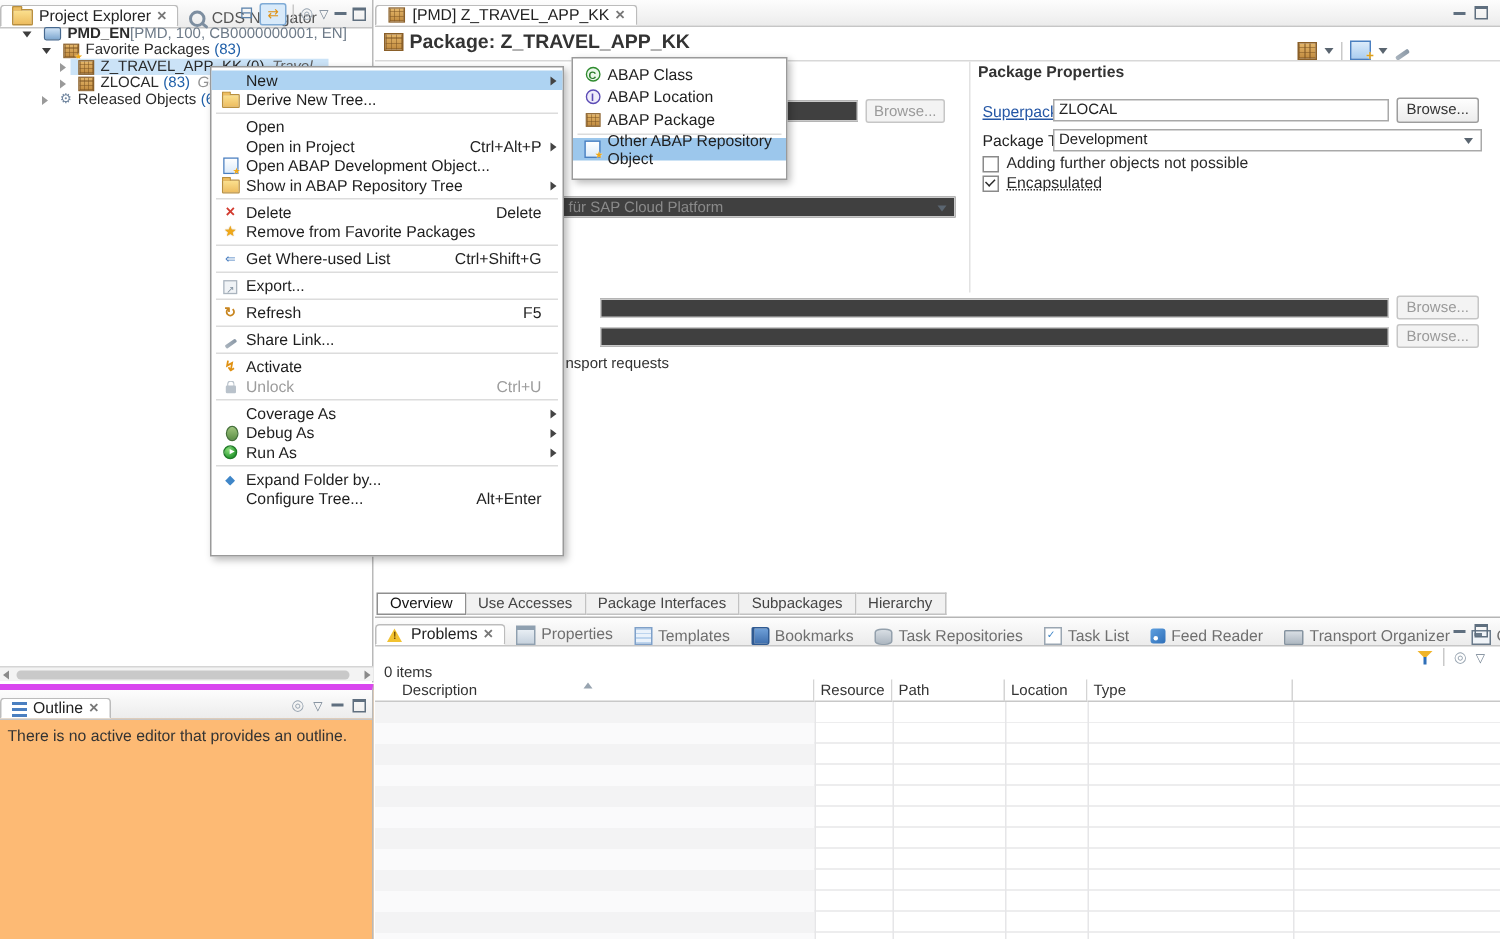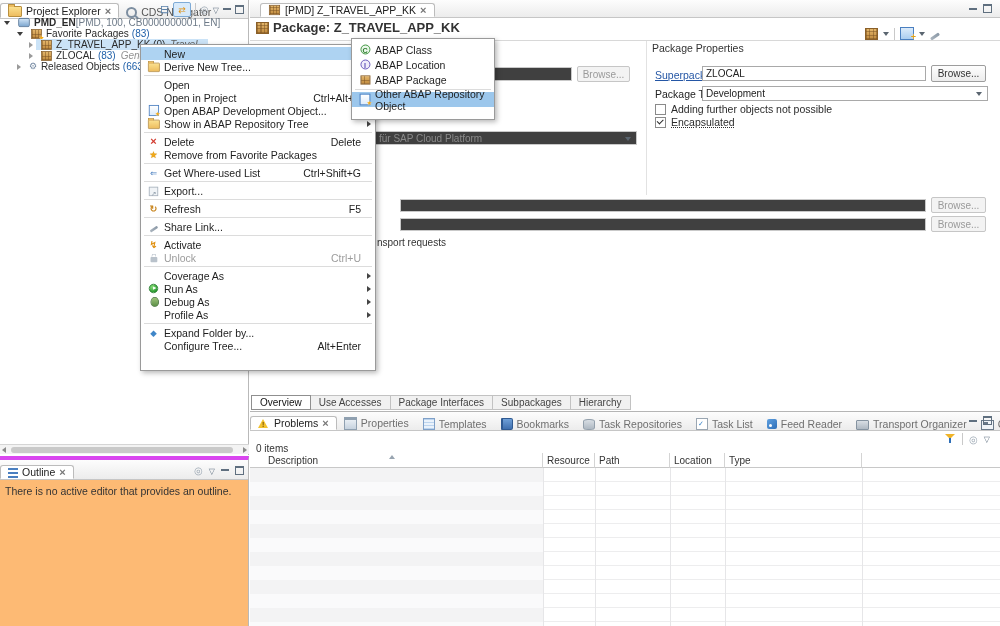--- a/index.html
+++ b/index.html
@@ -94,40 +94,40 @@
   .i-wizard{width:12px;height:11px;border:1px solid #4a7fc0;background:linear-gradient(#dcebfa,#aacdf0)}
   .i-wizard::after{content:"+";color:#e0a018;font-weight:bold;font-size:9px;position:absolute;right:-3px;bottom:-3px;text-shadow:0 0 1px #fff}
   .chev-d{width:0;height:0;border-left:3.5px solid transparent;border-right:3.5px solid transparent;border-top:4.5px solid #3d3d3d;display:inline-block}
   .chev-r{width:0;height:0;border-top:3.5px solid transparent;border-bottom:3.5px solid transparent;border-left:4.5px solid #9a9a9a;display:inline-block}
   .caret-d{width:0;height:0;border-left:3.5px solid transparent;border-right:3.5px solid transparent;border-top:4px solid #5a6570;display:inline-block}
   
   #lpanel{position:absolute;left:0;top:0;width:249px;height:455px;background:#fff;border-right:1px solid #b9b9b9;box-sizing:border-box}
   #outline{position:absolute;left:0;top:456px;width:249px;height:212px;background:#fdba74;border-top:4px solid #d946ef;border-right:1px solid #b9b9b9;box-sizing:border-box}
   #editor{position:absolute;left:250px;top:0;width:750px;height:411px;background:#fff}
   #problems{position:absolute;left:250px;top:411px;width:750px;height:215px;background:#fff;border-top:1px solid #b5b5b5;box-sizing:border-box}
-  .trow{position:absolute;left:0;width:249px;height:11px;display:flex;align-items:center;font-size:10px;white-space:nowrap;overflow:hidden}
+  .trow{position:absolute;left:11px;width:249px;height:11px;display:flex;align-items:center;font-size:10px;white-space:nowrap;overflow:hidden}
   .trow .ti{margin:0 3px 0 4px;transform:scale(.82)}
   .selbg{display:flex;align-items:center;background:#cbe3f7;height:11px;padding-right:4px}
   .count{color:#1f5fa8;margin-left:3px}
   .meta{color:#6d7a88;margin-left:0}
   .desc{font-style:italic;color:#5f5f5f;margin-left:5px}
   .desc2{font-style:italic;color:#949494;margin-left:5px}
   
   #menu{position:absolute;left:140px;top:44px;width:236px;height:327px;background:#fff;border:1px solid #9a9a9a;
         box-shadow:2px 2px 5px rgba(0,0,0,.28);padding:2px 0;z-index:50;box-sizing:border-box}
   .mi{height:13px;display:flex;align-items:center;padding:0 4px 0 2px;font-size:10.5px;color:#1e1e1e;position:relative}
   .mi .icol{width:21px;display:flex;justify-content:center;flex:none;transform:scale(.85)}
   .mi .lbl{flex:1;white-space:nowrap}
   .mi .sc{margin-right:10px;color:#222;white-space:nowrap}
   .mi .arr{position:absolute;right:4px;width:0;height:0;border-top:3.5px solid transparent;border-bottom:3.5px solid transparent;border-left:4px solid #444}
   .mi.hl{background:#aed3f2}
   .mi.dis{color:#9c9c9c}
   .mi.dis .sc{color:#9c9c9c}
   .msep{height:1px;background:#dcdcdc;margin:2px 3px}
-  #submenu{position:absolute;left:351px;top:38px;width:144px;height:82px;background:#fff;border:1px solid #9a9a9a;
+  #submenu{position:absolute;left:381px;top:38px;width:144px;height:82px;background:#fff;border:1px solid #9a9a9a;
         box-shadow:2px 2px 5px rgba(0,0,0,.28);padding:3px 0;z-index:60;box-sizing:border-box}
   .smi{height:15px;display:flex;align-items:center;font-size:10.5px;color:#1e1e1e;padding:0 6px 0 3px}
   .smi .icol{width:20px;display:flex;justify-content:center;flex:none;transform:scale(.9)}
   .smi.hl{background:#9cc7ec}
   
   .thcell{position:absolute;top:0;height:15px;box-sizing:border-box;border-right:1px solid #d4d4d4;border-bottom:1px solid #c8c8c8;
           display:flex;align-items:center;font-size:10px;color:#333;background:#fff;padding-left:4px}
   .btab{display:flex;align-items:center;gap:4px;padding:0 7px;font-size:10.5px;color:#6f6f6f;white-space:nowrap}
   .btab.active{background:#fff;border:1px solid #bcbcbc;border-bottom-color:#fff;border-radius:3px 3px 0 0;color:#222}
   .ptab{display:flex;align-items:center;padding:0 8px;font-size:10px;color:#444;background:#f1f1f1;border:1px solid #c2c2c2;border-left:none;white-space:nowrap}
@@ -212,21 +212,21 @@
       <span class="vmenu"></span>
       <span class="i-min"></span>
       <span class="i-max"></span>
     </div>
   </div>
   <div class="abs" style="left:5px;top:25px;color:#333">There is no active editor that provides an outline.</div>
 </div>
 
 <div id="editor">
   <div class="tabbar" style="height:17px">
-    <div class="vtab active" style="margin-left:10px">
+    <div class="vtab active" style="margin-left:0">
       <span class="ic i-pkg" style="transform:scale(.85)"></span>
       <span>[PMD] Z_TRAVEL_APP_KK</span>
       <span class="tclose"></span>
     </div>
     <div style="position:absolute;right:8px;top:4px;display:flex;align-items:center;gap:6px">
       <span class="i-min"></span>
       <span class="i-max"></span>
     </div>
   </div>
 
@@ -253,21 +253,21 @@
   <div class="input dis combo" style="left:80px;top:131px;width:307px;height:14px;padding-left:48px">
     <span>für SAP Cloud Platform</span>
   </div>
   <div class="input dis" style="left:150px;top:199px;width:526px;height:13px"></div>
   <div class="btn dis" style="left:681px;top:197px;width:55px;height:16px">Browse...</div>
   <div class="input dis" style="left:150px;top:218px;width:526px;height:13px"></div>
   <div class="btn dis" style="left:681px;top:216px;width:55px;height:16px">Browse...</div>
   <div class="abs" style="left:127px;top:237px;font-size:10px;color:#333">nsport requests</div>
 
   
-  <div class="abs" style="left:402px;top:42px;font-weight:normal;color:#333">Package Properties</div>
+  <div class="abs" style="left:402px;top:42px;font-weight:bold;color:#333">Package Properties</div>
   <div class="abs link" style="left:405px;top:69px;font-size:10.5px">Superpackage:</div>
   <div class="input" style="left:452px;top:66px;width:224px;height:15px">
     <span>ZLOCAL</span>
   </div>
   <div class="btn" style="left:681px;top:65px;width:55px;height:17px">Browse...</div>
   <div class="abs" style="left:405px;top:88px;font-size:10.5px;color:#222">Package Type:</div>
   <div class="input combo" style="left:452px;top:86px;width:286px;height:15px">
     <span>Development</span>
   </div>
   <div class="abs" style="left:405px;top:103px;display:flex;align-items:center">
@@ -461,35 +461,30 @@
       <span class="sc">Ctrl+U</span>
   </div>
   <div class="msep"></div>
   <div class="mi">
     <span class="icol"></span>
       <span class="lbl">Coverage As</span>
       <span class="arr"></span>
   </div>
   <div class="mi">
     <span class="icol">
-        <span class="ic i-run"></span>
-      </span>
-      <span class="lbl">Run As</span>
-      <span class="arr"></span>
-  </div>
-  <div class="mi">
-    <span class="icol">
         <span class="ic i-bug"></span>
       </span>
       <span class="lbl">Debug As</span>
       <span class="arr"></span>
   </div>
   <div class="mi">
-    <span class="icol"></span>
-      <span class="lbl">Profile As</span>
+    <span class="icol">
+        <span class="ic i-run"></span>
+      </span>
+      <span class="lbl">Run As</span>
       <span class="arr"></span>
   </div>
   <div class="msep"></div>
   <div class="mi">
     <span class="icol">
         <span class="ic i-diamond"></span>
       </span>
       <span class="lbl">Expand Folder by...</span>
   </div>
   <div class="mi">

